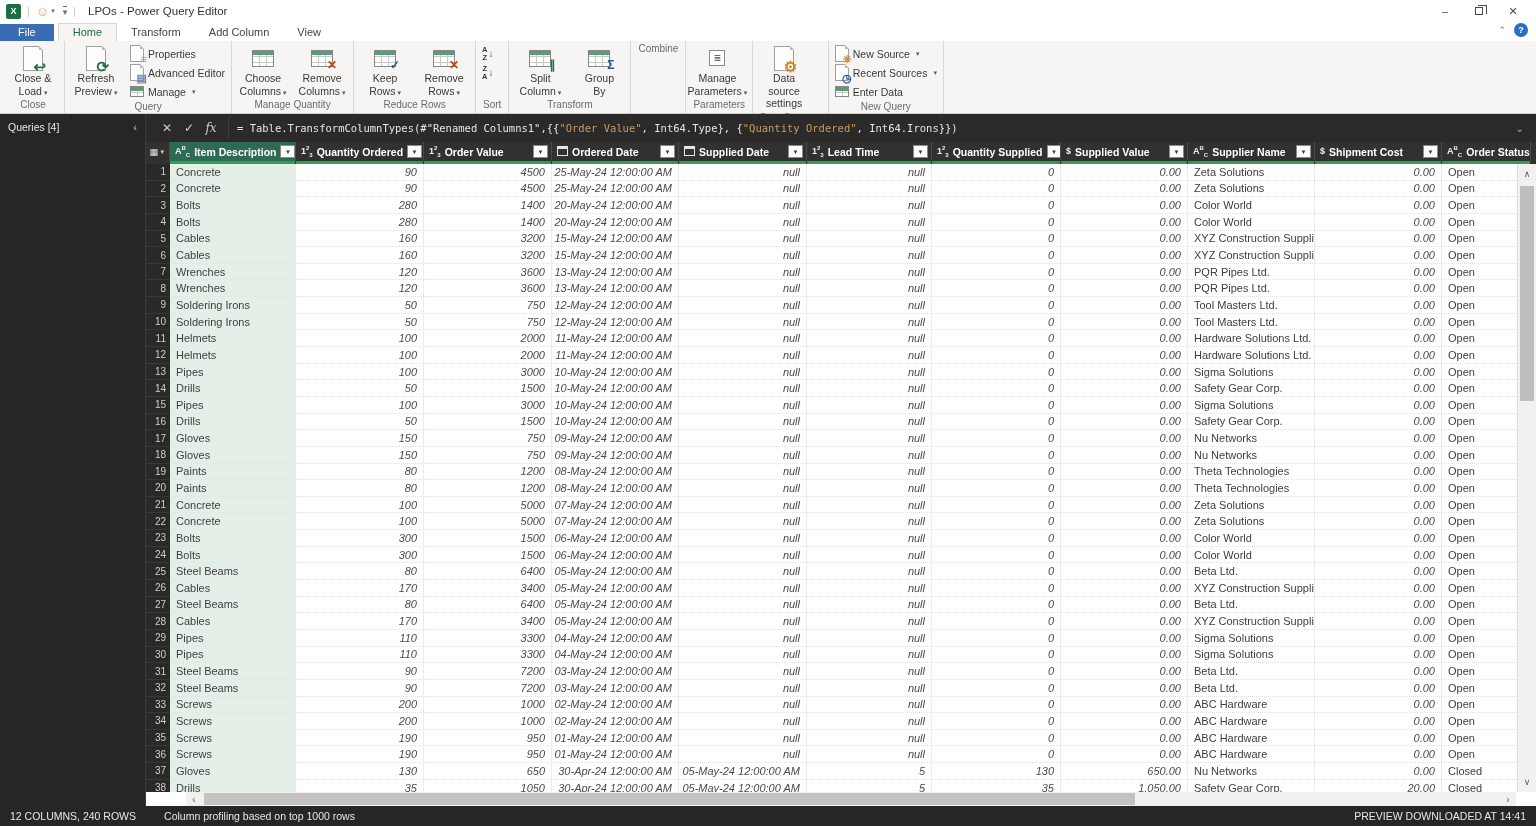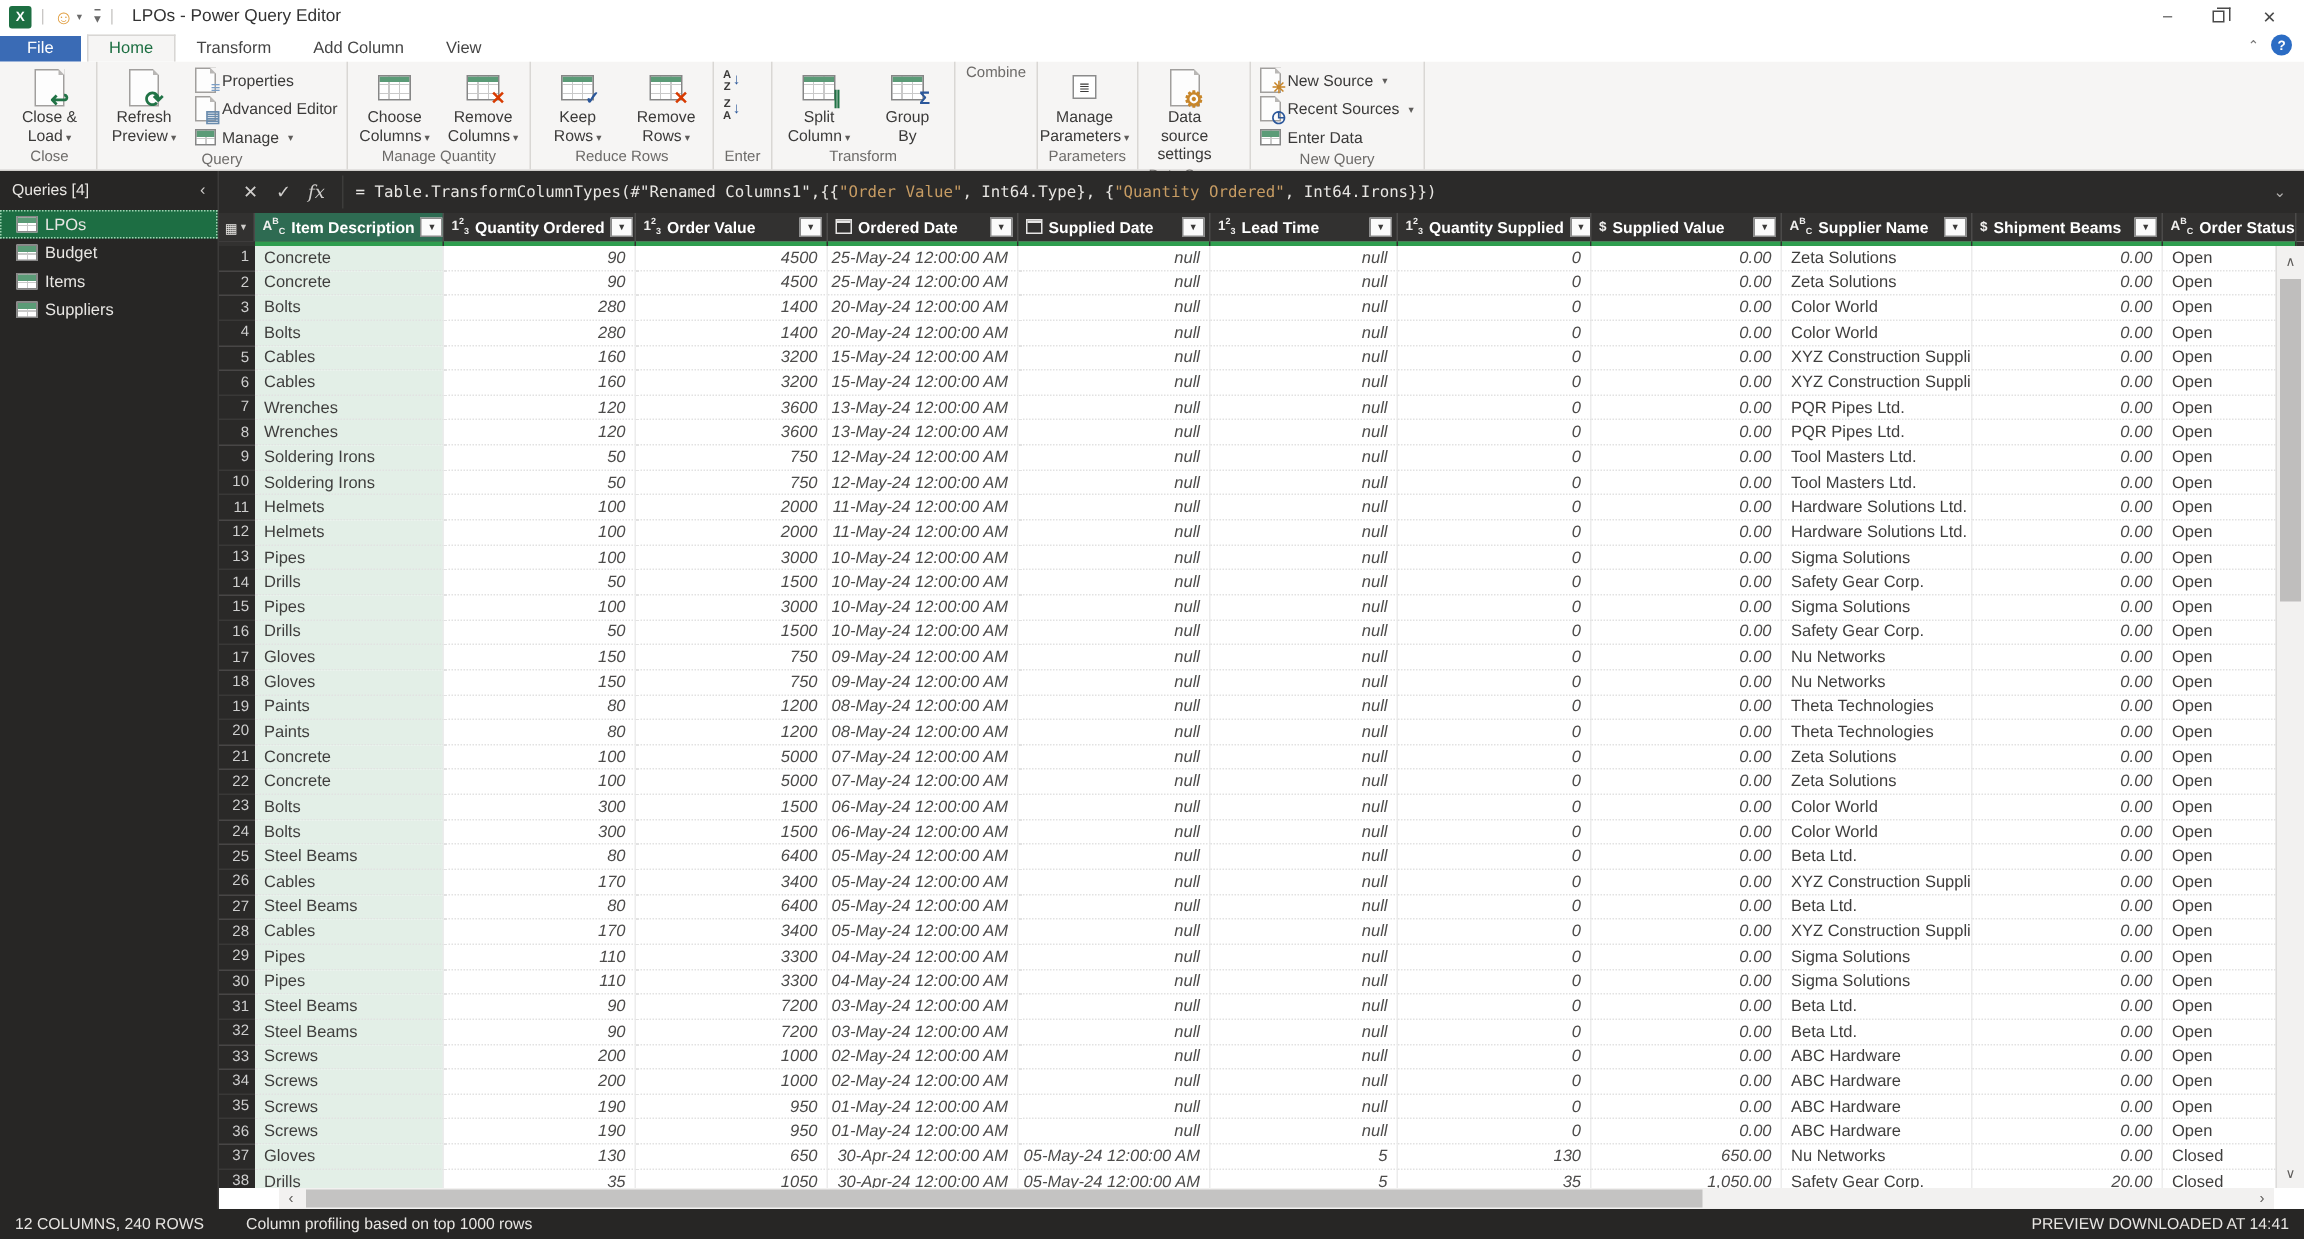--- a/index.html
+++ b/index.html
@@ -256,21 +256,21 @@
               </span>
             </div>
             <div class="smallbtn">
               <span class="i-sort">
                 <span class="ltrs">Z<br>A</span>
                 <span class="arr">↓</span>
               </span>
             </div>
           </div>
         </div>
-        <div class="grp-label">Enter</div>
+        <div class="grp-label">Sort</div>
       </div>
       <div class="grp">
         <div class="grp-body">
           <div class="bigbtn">
             <span class="bicon">
               <span class="i-table">
                 <span class="ov" style="color:#217346">∥</span>
               </span>
             </span>
             <span>Split</span>
@@ -344,38 +344,20 @@
       </div>
     </div>
 
   <div class="lower">
 
     <div class="qpane">
       <div class="qpane-head">
         <span>Queries [4]</span>
         <span class="qpane-collapse">‹</span>
       </div>
-      <div id="q-list">
-          <div class="q-item sel">
-            <span class="i-table sm"></span>
-            <span>LPOs</span>
-          </div>
-          <div class="q-item">
-            <span class="i-table sm"></span>
-            <span>Budget</span>
-          </div>
-          <div class="q-item">
-            <span class="i-table sm"></span>
-            <span>Items</span>
-          </div>
-          <div class="q-item">
-            <span class="i-table sm"></span>
-            <span>Suppliers</span>
-          </div>
-        </div>
     </div>
 
     <div class="rightcol">
 
       <div class="fxbar">
         <span class="fx-btn">✕</span>
         <span class="fx-btn">✓</span>
         <span class="fx-btn fx-f">fx</span>
         <div class="fx-input" id="fx-input">
             <span>= Table.TransformColumnTypes(#"Renamed Columns1",{{</span>
@@ -433,21 +415,21 @@
               <span>Supplied Value</span>
               <span class="filt">▼</span>
             </div>
             <div class="hcell" style="width: 127px;">
               <span class="tico">A<sup>B</sup><sub>C</sub></span>
               <span>Supplier Name</span>
               <span class="filt">▼</span>
             </div>
             <div class="hcell" style="width: 127px;">
               <span class="tico">$</span>
-              <span>Shipment Beams</span>
+              <span>Shipment Cost</span>
               <span class="filt">▼</span>
             </div>
             <div class="hcell" style="width: 89px;">
               <span class="tico">A<sup>B</sup><sub>C</sub></span>
               <span>Order Status</span>
             </div>
           </div>
         <div class="qbar" id="qbar">
             <div class="qcorner"></div>
             <div class="qseg" style="width: 126px;"></div>

